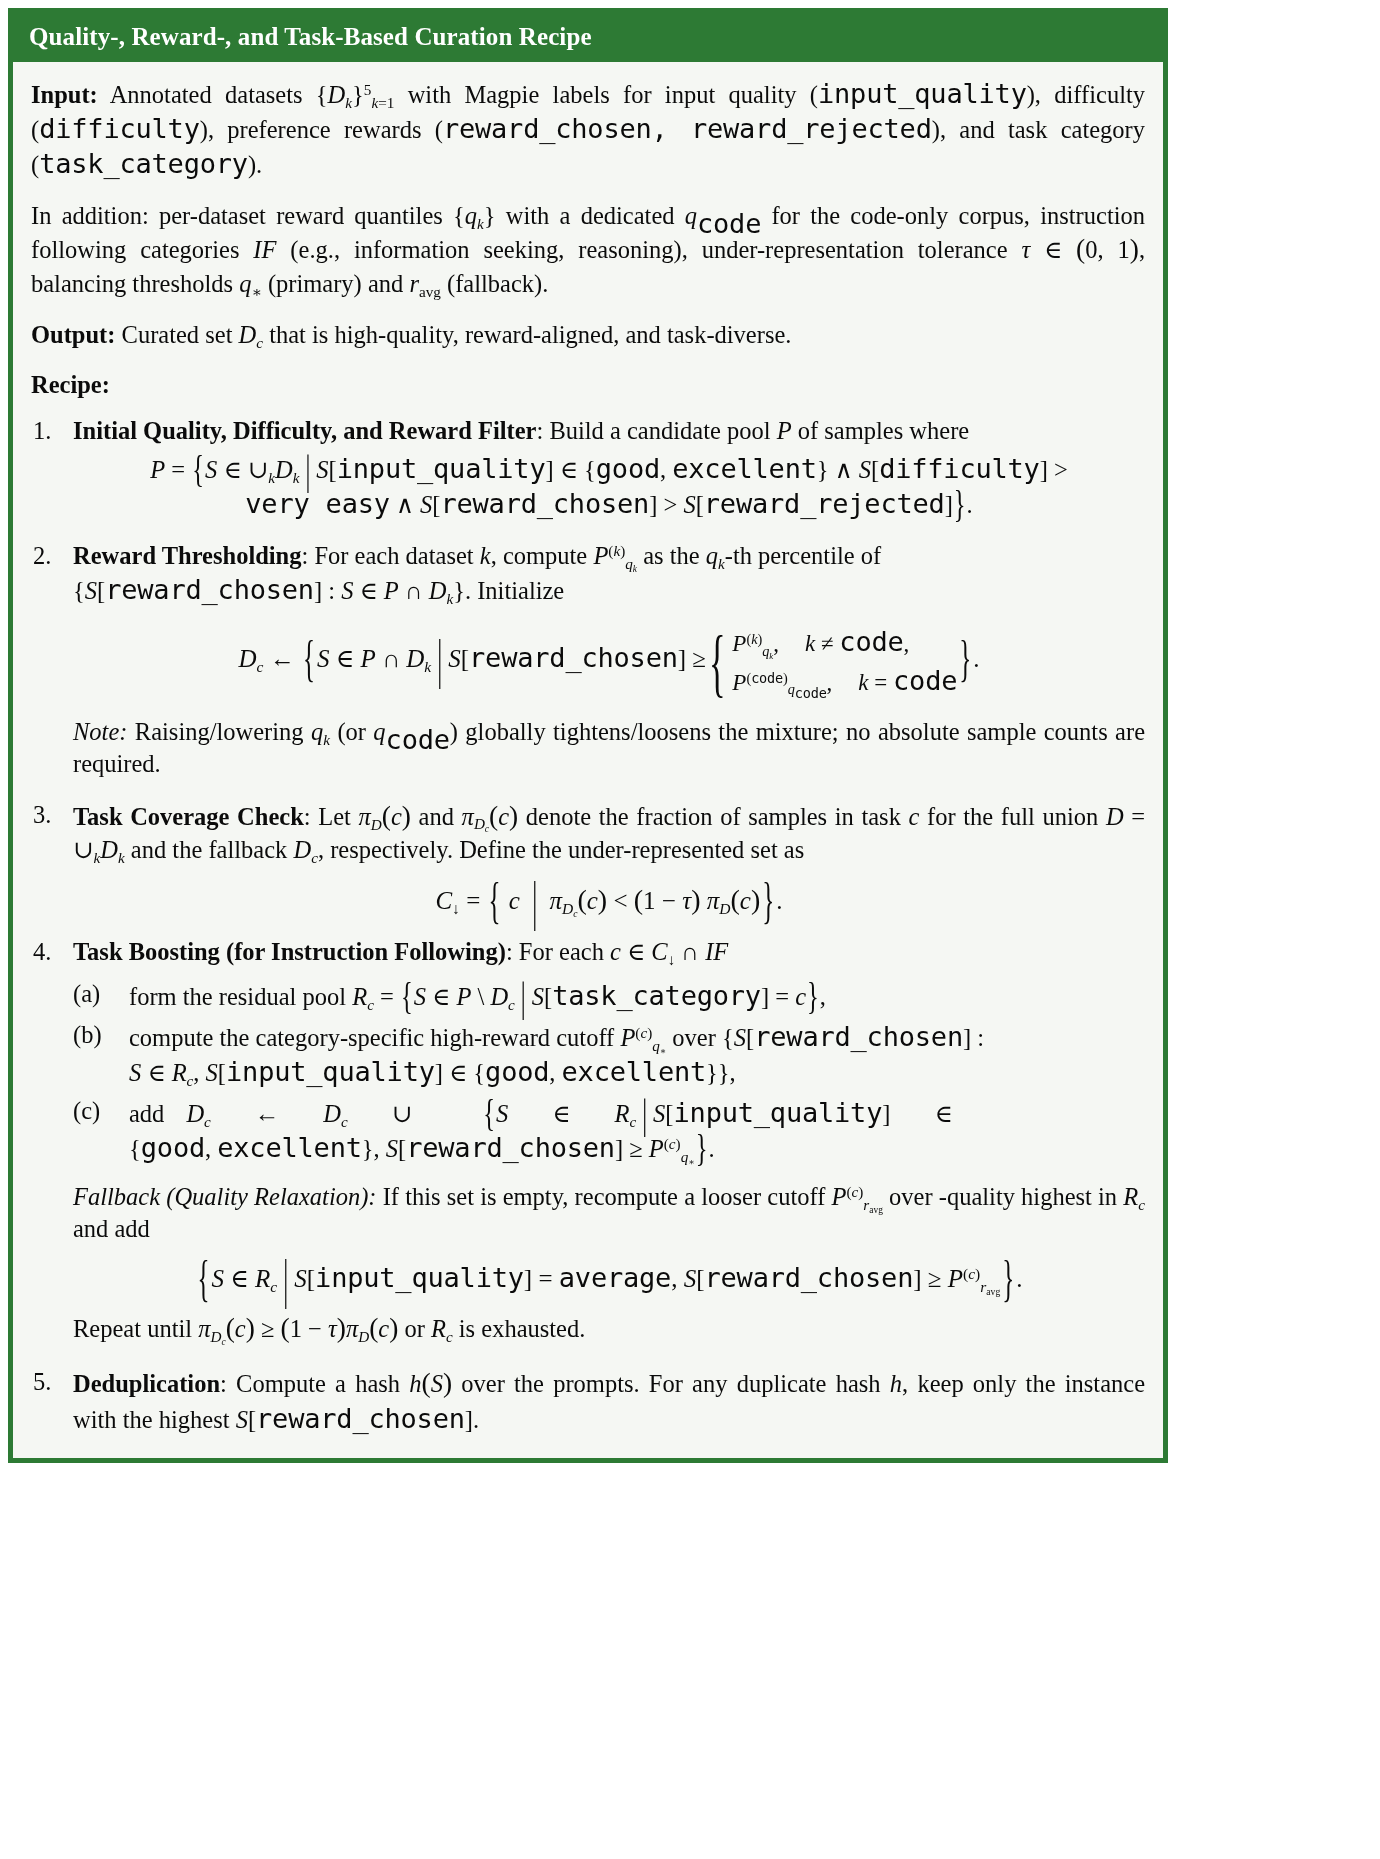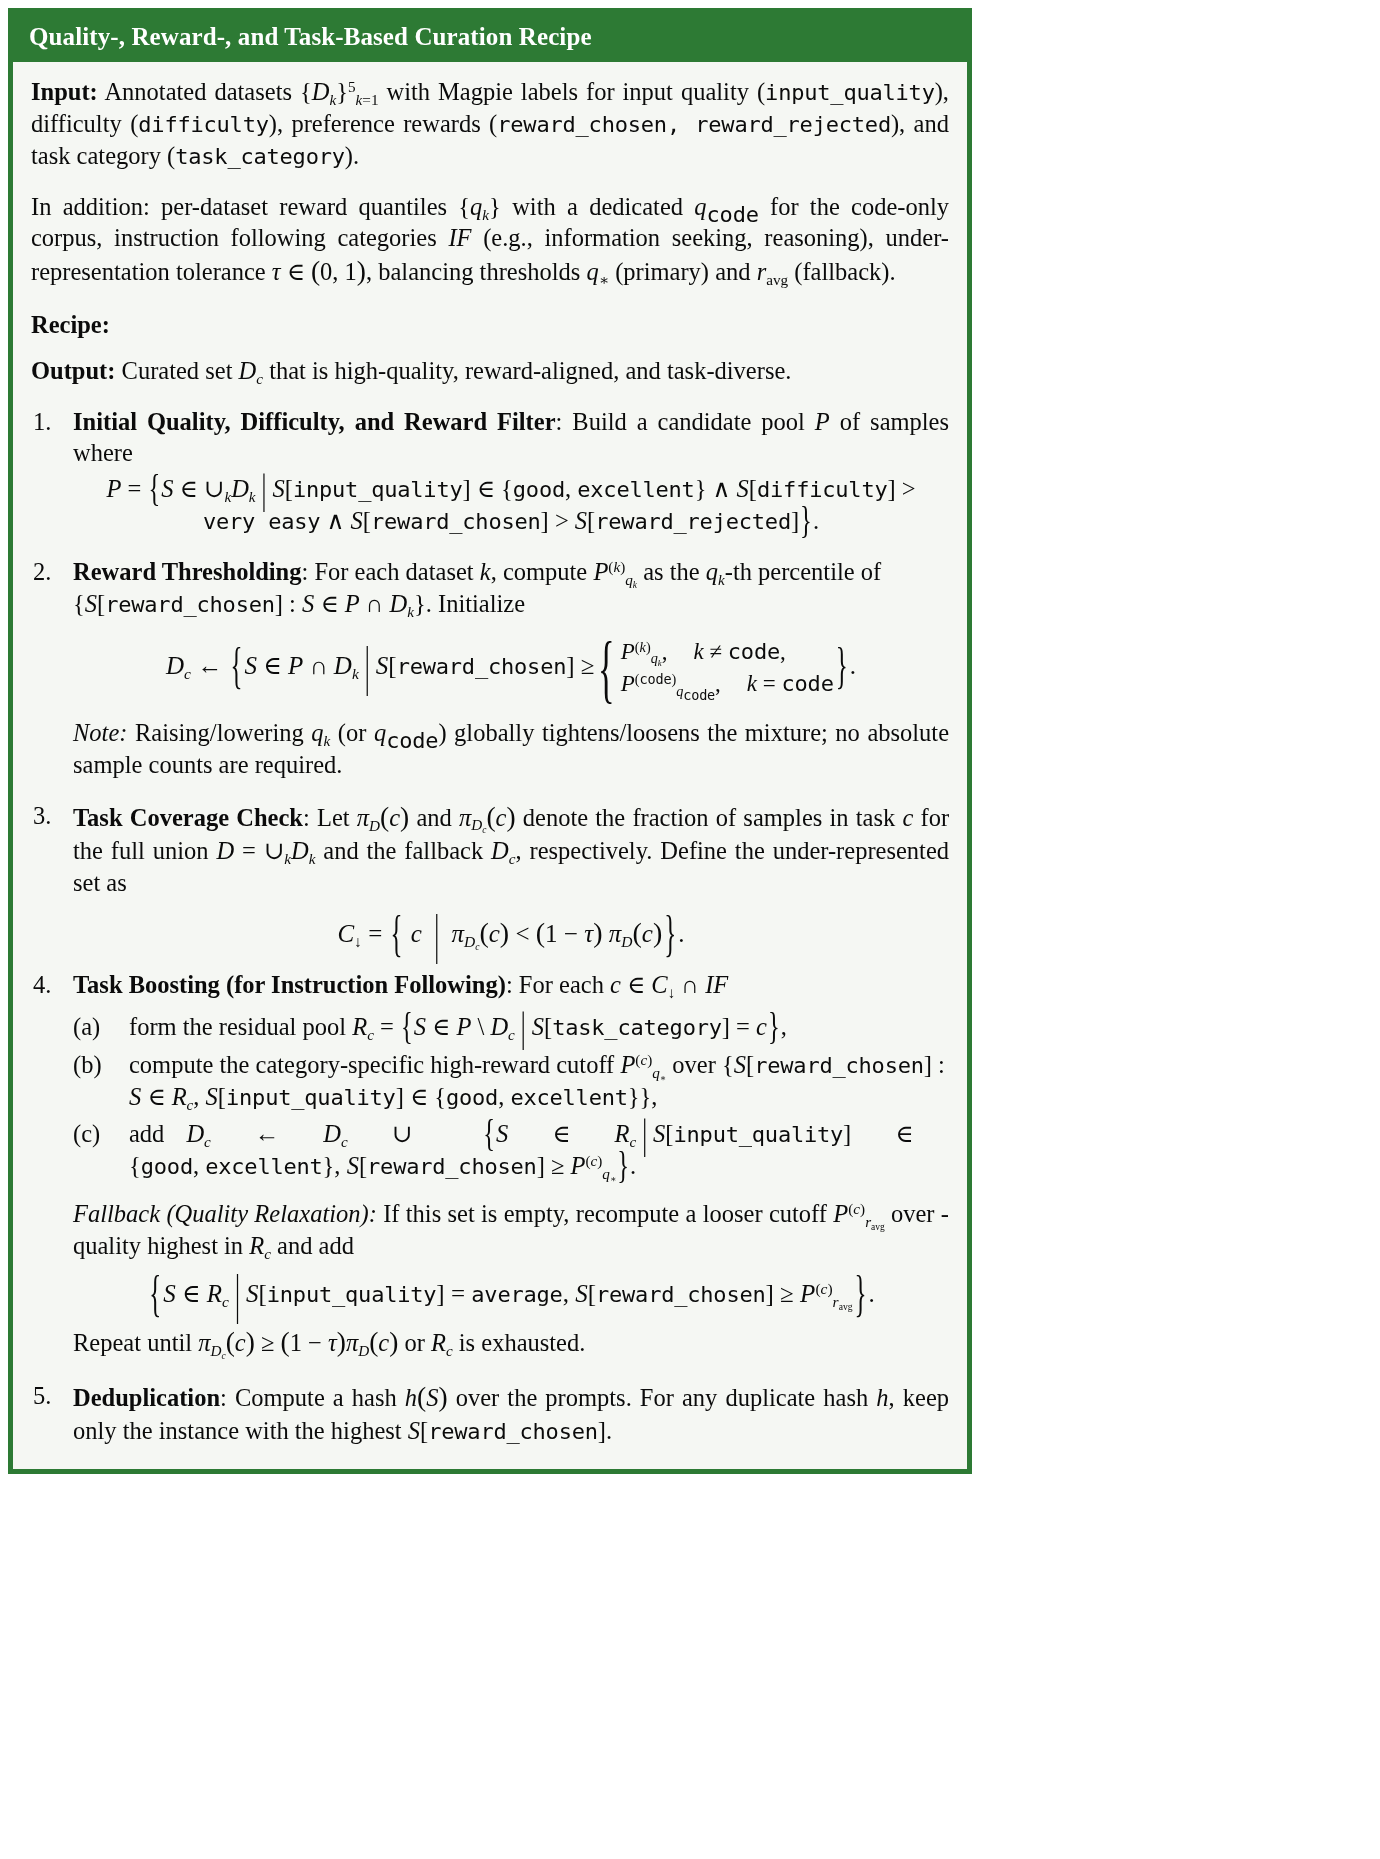--- a/index.html
+++ b/index.html
@@ -2,21 +2,21 @@
 <html><head>
 <meta charset="utf-8">
 <style>
   html,body{margin:0;padding:0;}
   body{
     width:1380px;
     background:#ffffff;
     font-family:"Liberation Serif","DejaVu Serif",serif;
   }
   .algo-box{
-    width:964px;
+    width:1160px;
     margin:8px 0 0 8px;
     border:5px solid #2d7a34;
     background:#f5f7f3;
     box-sizing:border-box;
   }
   .algo-header{
     background:#2d7a34;
     color:#ffffff;
     font-weight:bold;
     font-size:25px;
@@ -29,21 +29,21 @@
     line-height:1.30;
     color:#0b0b0b;
     text-align:justify;
   }
   .para{margin:0 0 19px 0;}
   .para.tight{margin-bottom:14px;}
   b,.b{font-weight:bold;}
   i,.i{font-style:italic;}
   .mono{
     font-family:"DejaVu Sans Mono","Liberation Mono",monospace;
-    font-size:22px;
+    font-size:27px;
     letter-spacing:-0.2px;
   }
   .mi{font-style:italic;font-family:"Liberation Serif",serif;}
   .cal{font-family:"Liberation Serif",serif;font-style:italic;font-weight:500;}
   sub{font-size:.62em;line-height:0;vertical-align:-0.32em;}
   sup{font-size:.62em;line-height:0;vertical-align:0.52em;}
   sub .mono,sup .mono{font-size:.95em;}
   .recipe-list{list-style:none;margin:0;padding:0;}
   .recipe-list > li{
     position:relative;
@@ -135,29 +135,29 @@
       <span>for the code-only corpus, instruction following categories</span>
       <span class="cal">I</span><span class="cal">F</span>
       <span>(e.g., information seeking, reasoning), under-representation tolerance</span>
       <span><span class="mi">τ</span> ∈ <span class="paren-b">(</span>0, 1<span class="paren-b">)</span></span><span>, balancing thresholds</span>
       <span><span class="mi">q</span><sub>∗</sub></span>
       <span>(primary) and</span>
       <span><span class="mi">r</span><sub>avg</sub></span>
       <span>(fallback).</span>
     </p>
 
-    <p class="para tight">
-      <span class="b">Recipe:</span>
-    </p>
-
     <p class="para">
       <span class="b">Output:</span>
       <span>Curated set</span>
       <span><span class="cal">D</span><sub><span class="mi">c</span></sub></span>
       <span>that is high-quality, reward-aligned, and task-diverse.</span>
+    </p>
+
+    <p class="para tight">
+      <span class="b">Recipe:</span>
     </p>
 
     <ol class="recipe-list">
 
       <li>
         <span class="num">1.</span>
         <span class="b">Initial Quality, Difficulty, and Reward Filter</span><span>:</span>
         <span>Build a candidate pool</span>
         <span class="cal">P</span>
         <span>of samples where</span>

